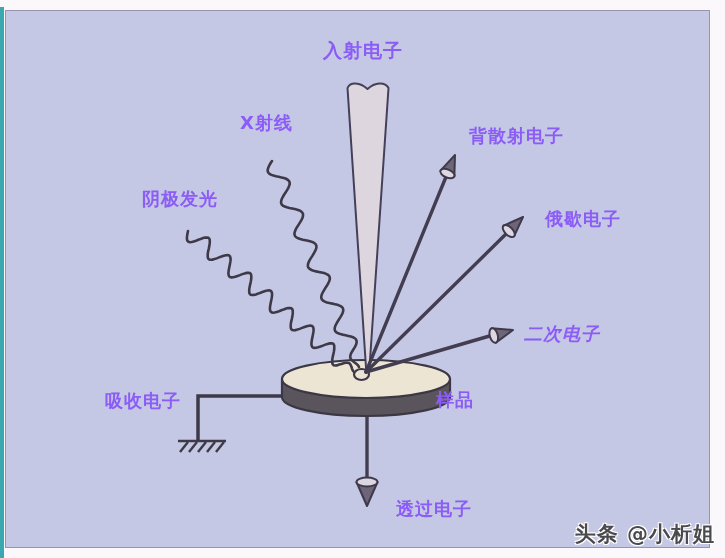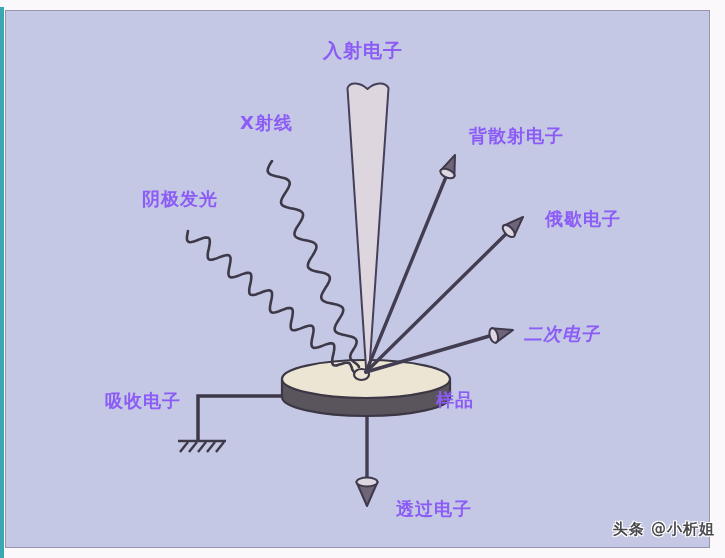--- a/index.html
+++ b/index.html
@@ -25,21 +25,21 @@
   .lbl-xray{left:240px;top:113px;}
   .lbl-cathodo{left:142px;top:189px;}
   .lbl-backscattered{left:469px;top:126px;}
   .lbl-auger{left:545px;top:209px;}
   .lbl-secondary{left:524px;top:324px;font-style:italic;}
   .lbl-absorbed{left:89px;top:391px;margin-left:16px;}
   .lbl-sample{left:436px;top:390px;}
   .lbl-transmitted{left:396px;top:483px;margin-top:16px;}
   .watermark{
     position:absolute;right:10px;top:520px;
-    font-weight:bold;font-size:15px;color:#4a4a4e;letter-spacing:1px;
+    font-weight:bold;font-size:21px;color:#4a4a4e;letter-spacing:1px;
     text-shadow:-1px -1px 0 #fff,1px -1px 0 #fff,-1px 1px 0 #fff,1px 1px 0 #fff;
     white-space:nowrap;
   }
   
   .stroke{stroke:#3e3948;fill:none;}
   .shaft{stroke:#433d52;stroke-width:3.4;stroke-linecap:round;}
   .wave{stroke:#3e3948;stroke-width:2.6;fill:none;stroke-linecap:round;}
   .cone-body{fill:#6e6678;stroke:#3f394c;stroke-width:2;stroke-linejoin:round;}
   .cone-base{fill:#ddd7e2;stroke:#3f394c;stroke-width:2;}
 </style>

